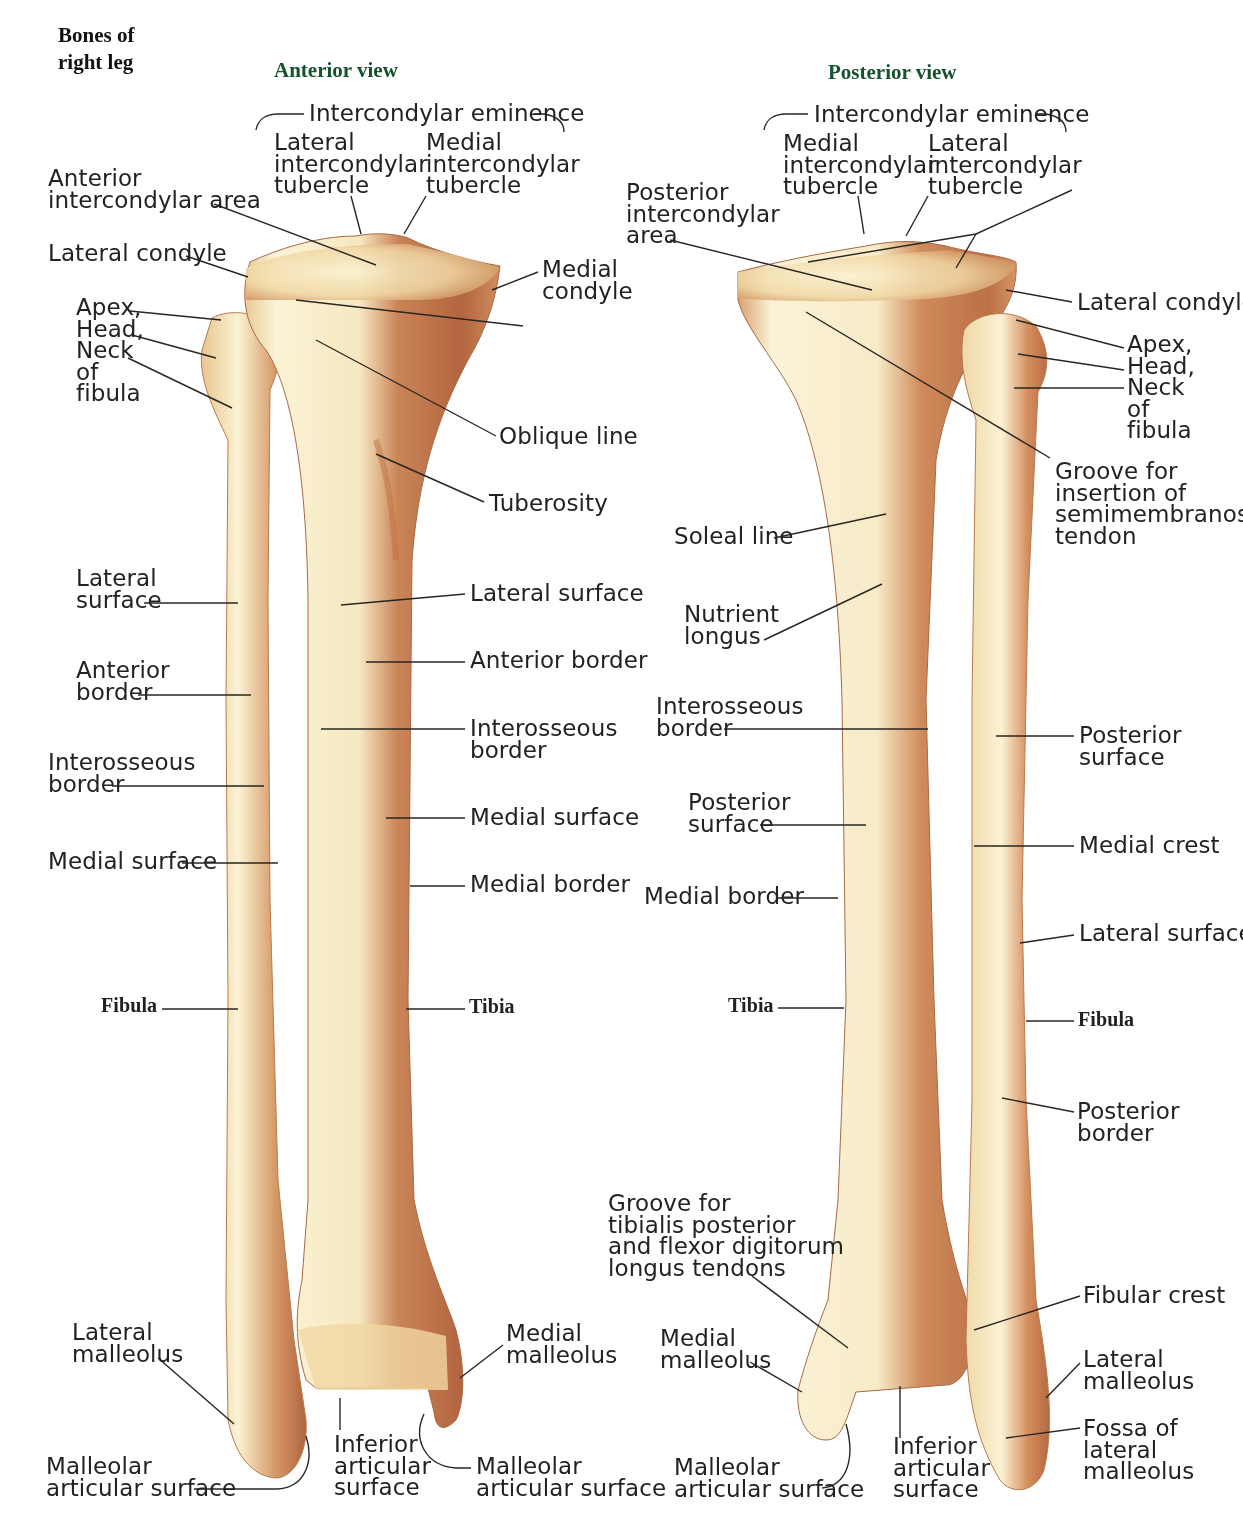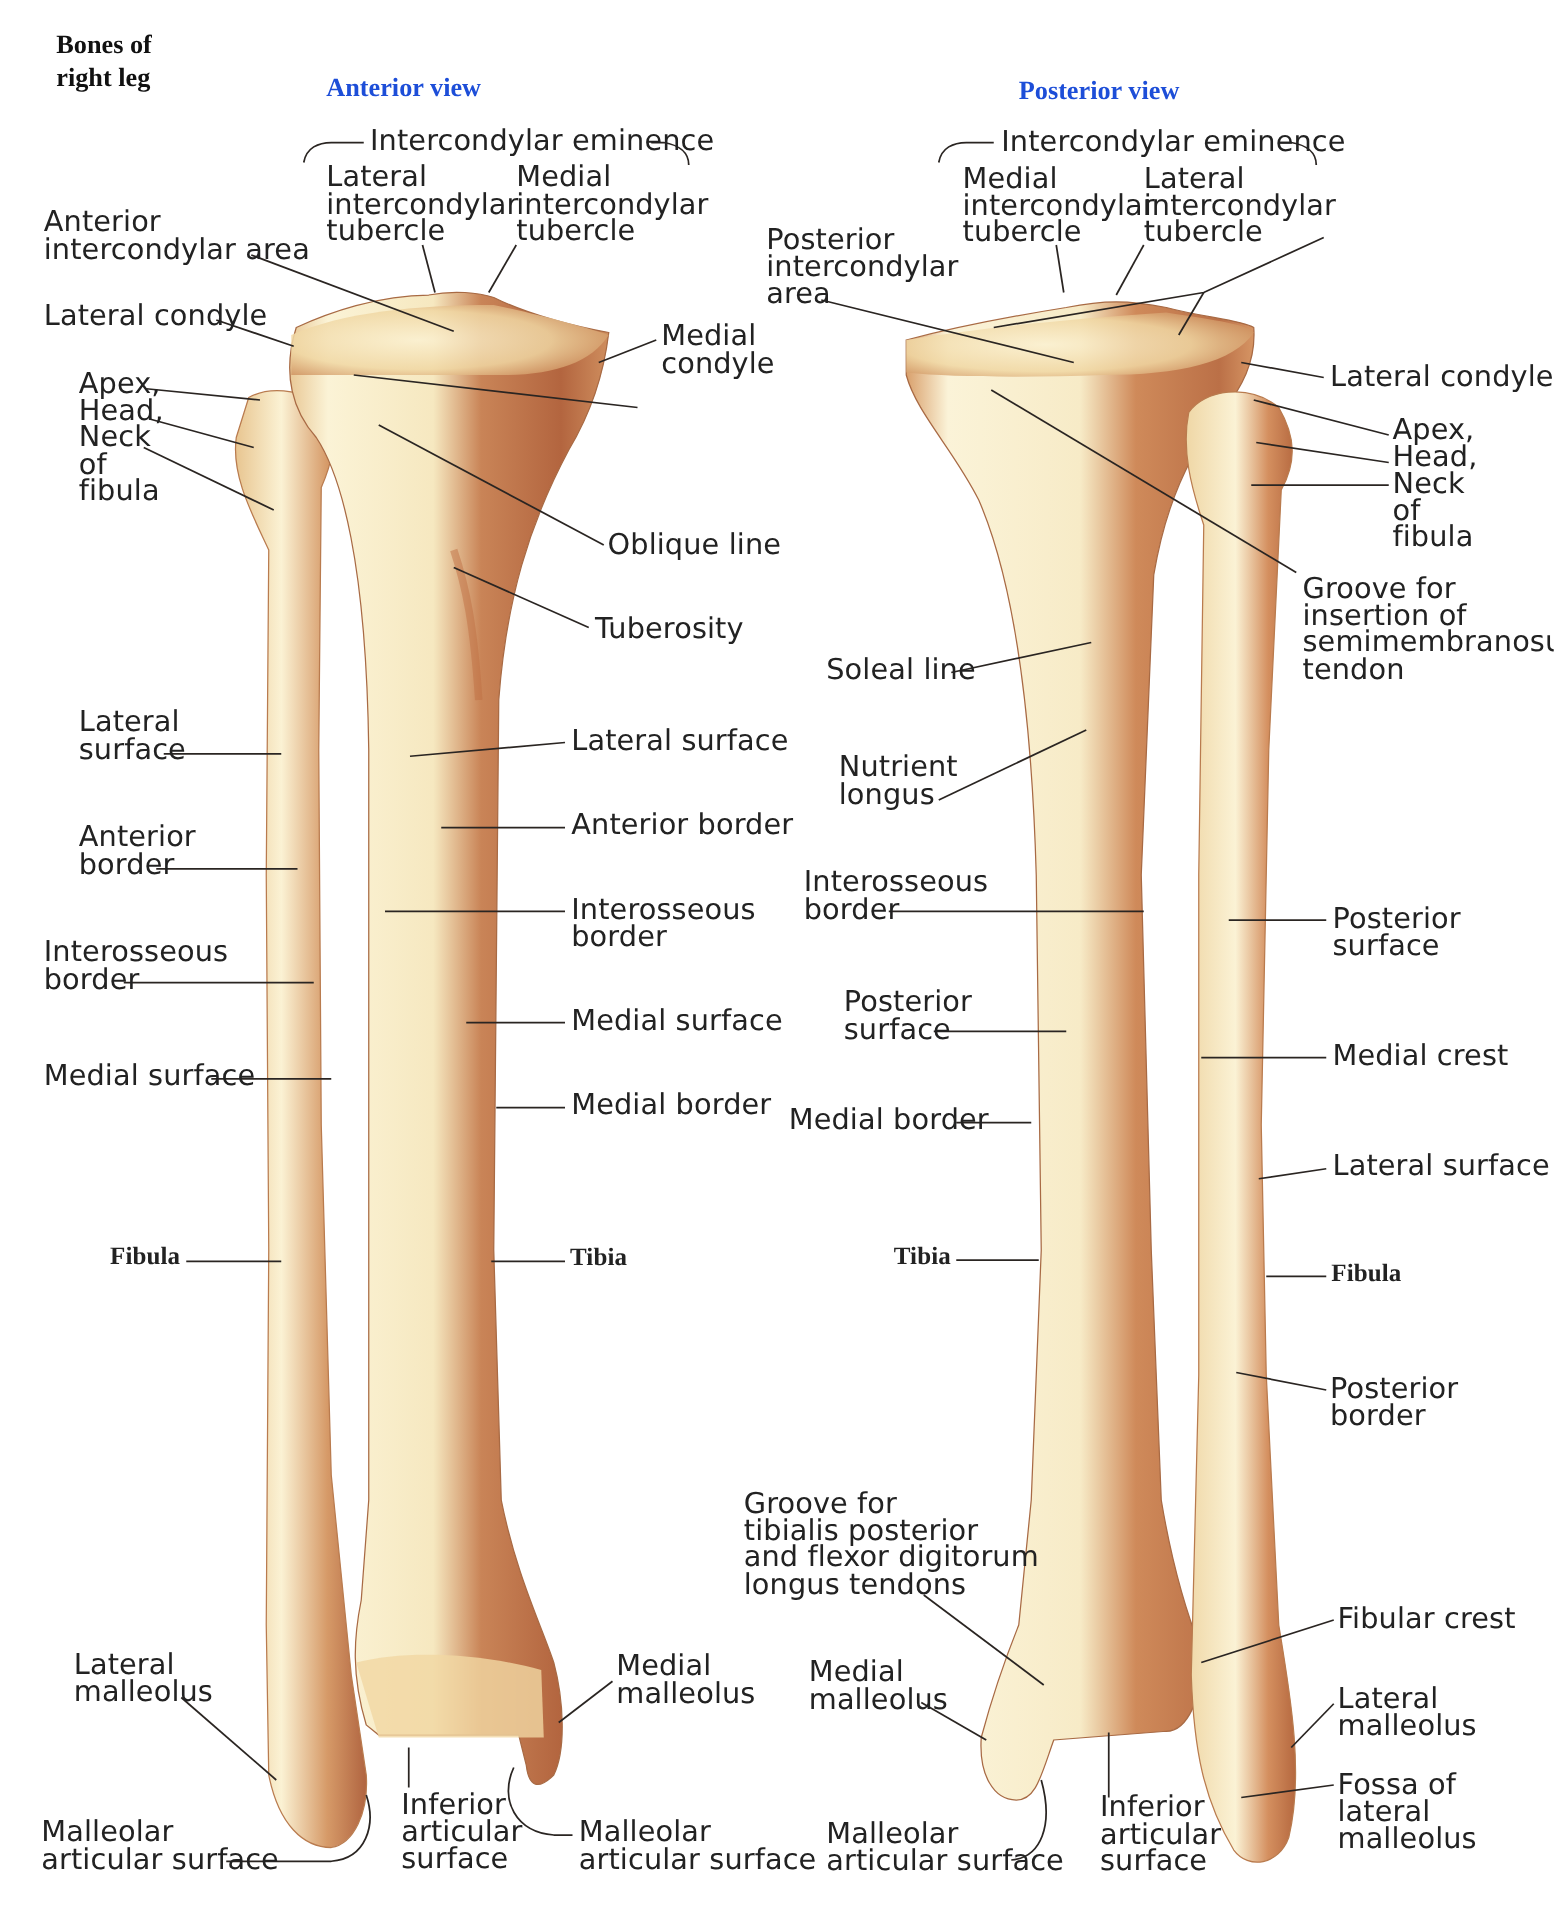--- a/index.html
+++ b/index.html
@@ -1,22 +1,22 @@
 <!DOCTYPE html>
 <html><head>
 <meta charset="utf-8">
 <style>
   html, body { margin: 0; padding: 0; background: #ffffff; }
   body { width: 1243px; height: 1536px; position: relative; overflow: hidden;
          font-family: "DejaVu Sans", "Liberation Sans", sans-serif; color: #1e1a18; }
-  .fig { position: absolute; left: 3px; top: 0; width: 1027px; height: 1536px; }
+  .fig { position: absolute; left: 16px; top: 0; width: 1027px; height: 1536px; }
   .lbl { position: absolute; font-size: 23px; line-height: 21.5px; white-space: pre; color: #222; letter-spacing: 0.1px; }
   .bold { font-weight: bold; font-family: "Liberation Serif", "DejaVu Serif", serif; font-size: 20px; }
   .title { position: absolute; font-family: "Liberation Serif", "DejaVu Serif", serif; font-weight: bold; font-size: 21px; line-height: 27px; color: #111; white-space: pre; }
-  .view-title { position: absolute; font-family: "Liberation Serif", "DejaVu Serif", serif; font-weight: bold; font-size: 21px; color: #1d4ed8; white-space: pre; }
+  .view-title { position: absolute; font-family: "Liberation Serif", "DejaVu Serif", serif; font-weight: bold; font-size: 21px; color: #14532d; white-space: pre; }
   svg .lead { stroke: #2a2522; stroke-width: 1.4; fill: none; }
 </style>
 </head>
 <body>
 
 <div class="fig">
 
   <svg width="1243" height="1536" viewBox="0 0 1243 1536" style="position:absolute;left:0;top:0">
     <defs>
       <linearGradient id="tibA" x1="0" x2="1" y1="0" y2="0">

